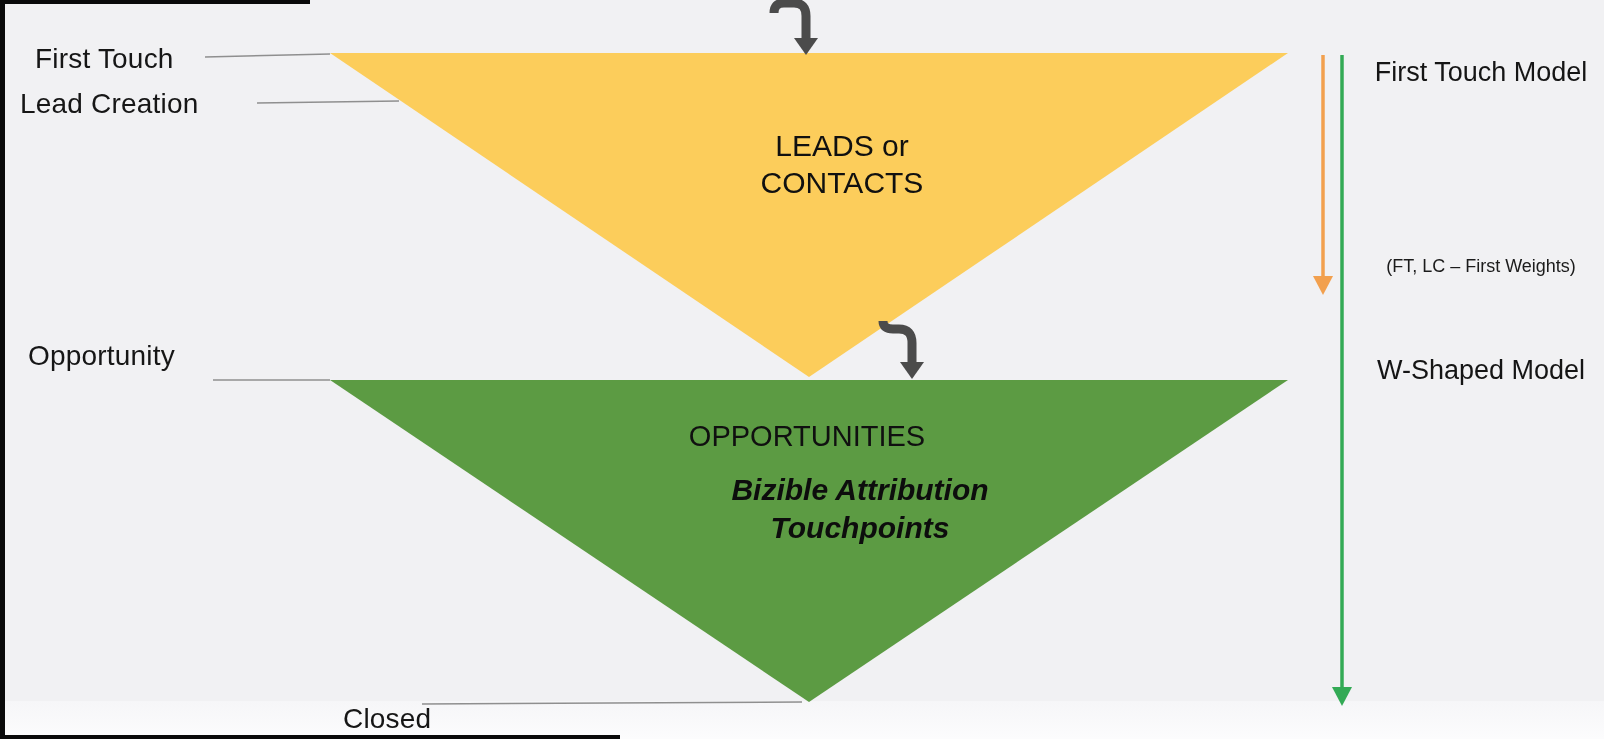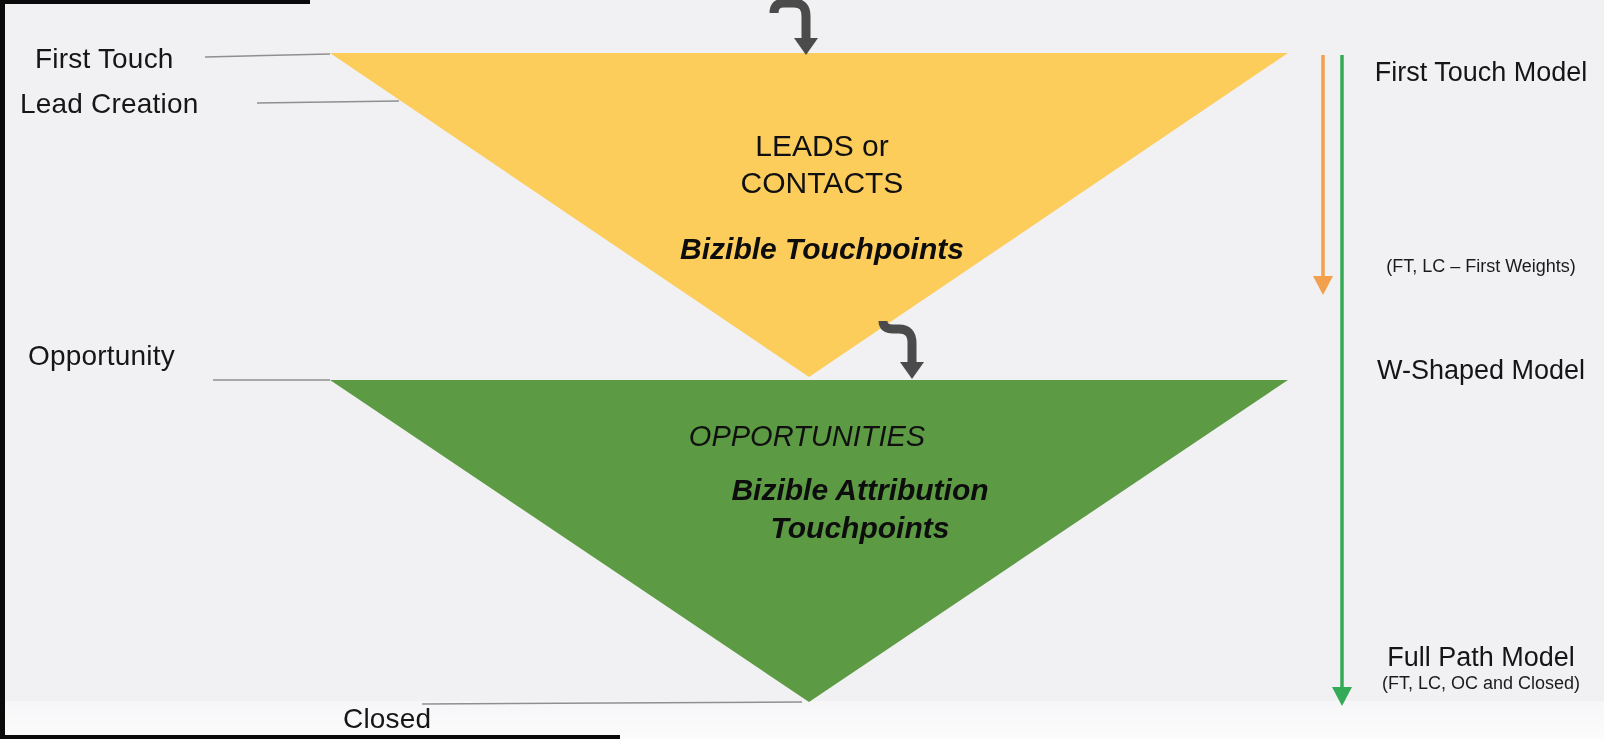--- a/index.html
+++ b/index.html
@@ -62,46 +62,41 @@
   <div class="abs stage-label" style="left:35px;top:40px;">First Touch</div>
 
   <div class="abs stage-label" style="left:20px;top:85px;">Lead Creation</div>
 
   <div class="abs stage-label" style="left:28px;top:337px;">
     <div>Opportunity</div>
   </div>
 
   <div class="abs stage-label" style="left:308px;top:700px;margin-left:35px;">Closed</div>
 
-  <div class="abs tri-title" style="left:622px;top:127px;width:400px;">
+  <div class="abs tri-title" style="left:642px;top:127px;width:400px;">
     <div>LEADS or</div>
     <div>CONTACTS</div>
   </div>
-  <div class="abs tri-sub" style="left:622px;top:230px;width:400px;">Bizible Touchpoints</div>
 
-  <div class="abs tri-title" style="left:607px;top:418px;width:400px;font-size:29px;font-style:italic;">OPPORTUNITIES</div>
+  <div class="abs tri-title" style="left:607px;top:418px;width:400px;font-size:29px;">OPPORTUNITIES</div>
   <div class="abs tri-sub" style="left:660px;top:471px;width:400px;text-align:center;">
     <div>Bizible Attribution</div>
     <div>Touchpoints</div>
   </div>
 
   <div class="col-right">
 
     <div class="model-item" style="top:57px;">
       <div class="model-label">First Touch Model</div>
     </div>
 
 
     <div class="model-item" style="top:255px;">
       <div class="model-sub">(FT, LC – First Weights)</div>
     </div>
 
     <div class="model-item" style="top:355px;">
       <div class="model-label">W-Shaped Model</div>
     </div>
 
-    <div class="model-item" style="top:642px;">
-      <div class="model-label">Full Path Model</div>
-      <div class="model-sub">(FT, LC, OC and Closed)</div>
-    </div>
 
   </div>
 </div>
 
 </body></html>

